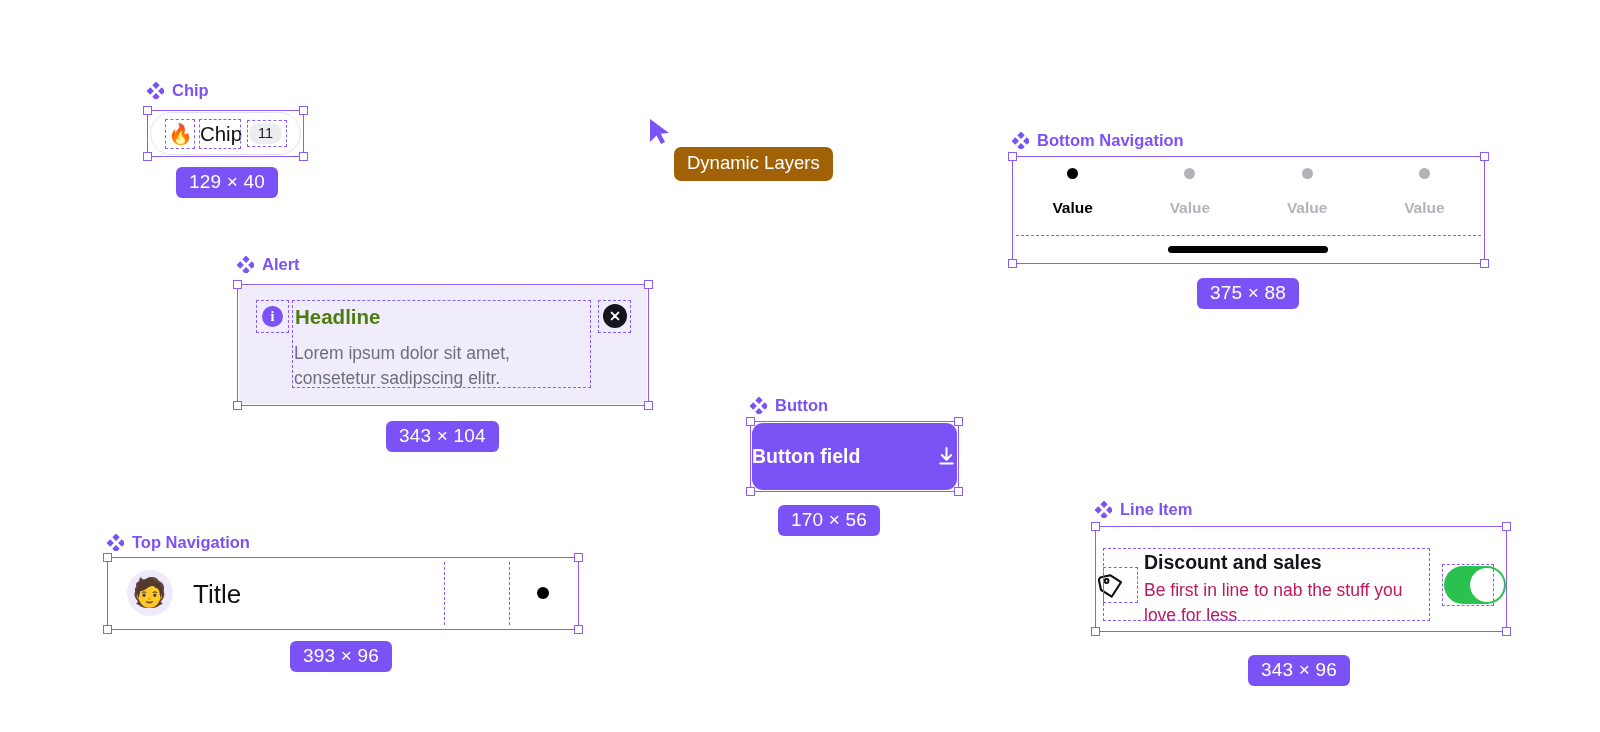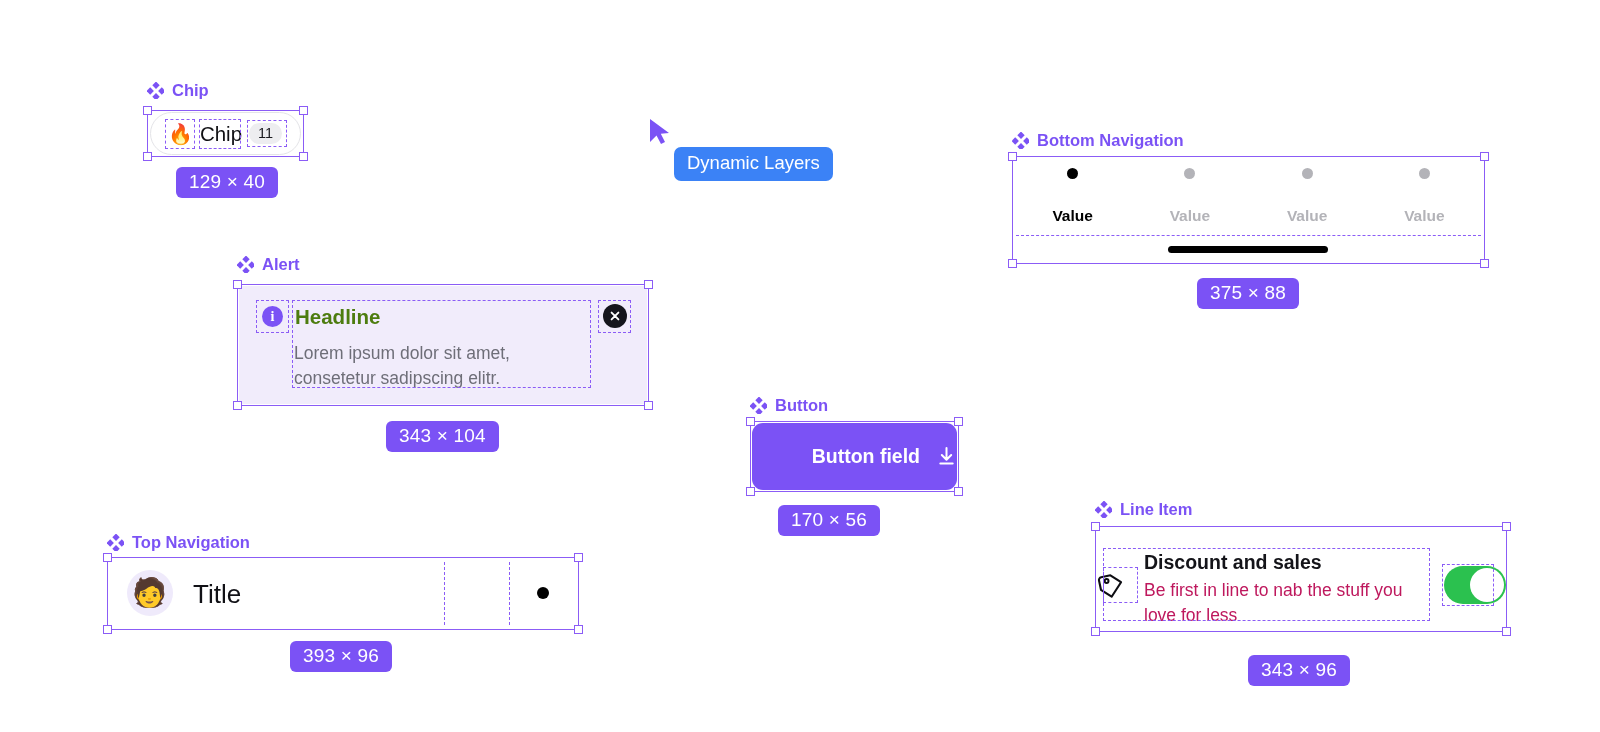--- a/index.html
+++ b/index.html
@@ -77,21 +77,21 @@
     border-top: 1.7px dashed #8b5cf6;
     pointer-events: none;
   }
 
   
   #cursor-group { position: absolute; left: 648px; top: 118px; }
   .cursor-label {
     position: absolute;
     left: 26px;
     top: 29px;
-    background: #3b82f6;
+    background: #a16207;
     color: #fff;
     font-size: 18.5px;
     padding: 5px 13px 7px;
     border-radius: 7px;
     white-space: nowrap;
   }
 
   
   #chip-frame { left: 147px; top: 110px; width: 157px; height: 47px; }
   .chip-body {
@@ -206,21 +206,21 @@
   
   #button-frame { left: 750px; top: 421px; width: 209px; height: 71px; }
   .button-body {
     position: absolute;
     left: 752px; top: 423px;
     width: 205px; height: 67px;
     background: #7b52f5;
     border-radius: 11px;
     display: flex;
     align-items: center;
-    justify-content: flex-end;
+    justify-content: space-between;
     gap: 16px;
   }
   .button-label {
     font-size: 19.5px;
     font-weight: bold;
     color: #ffffff;
   }
 
   
   #bottomnav-frame { left: 1012px; top: 156px; width: 473px; height: 108px; }
@@ -234,21 +234,21 @@
     position: absolute;
     left: 1014px; top: 168px;
     width: 469px;
     display: flex;
   }
   .bn-item {
     flex: 1;
     display: flex;
     flex-direction: column;
     align-items: center;
-    gap: 28px;
+    gap: 20px;
   }
   .bn-dot { width: 11px; height: 11px; border-radius: 50%; }
   .bn-dot.active { background: #000000; }
   .bn-dot.inactive { background: #b3b3b8; }
   .bn-label { font-size: 15.5px; font-weight: bold; }
   .bn-label.active { color: #000000; }
   .bn-label.inactive { color: #b3b3b8; }
   .home-indicator {
     position: absolute;
     left: 1168px; top: 246px;

